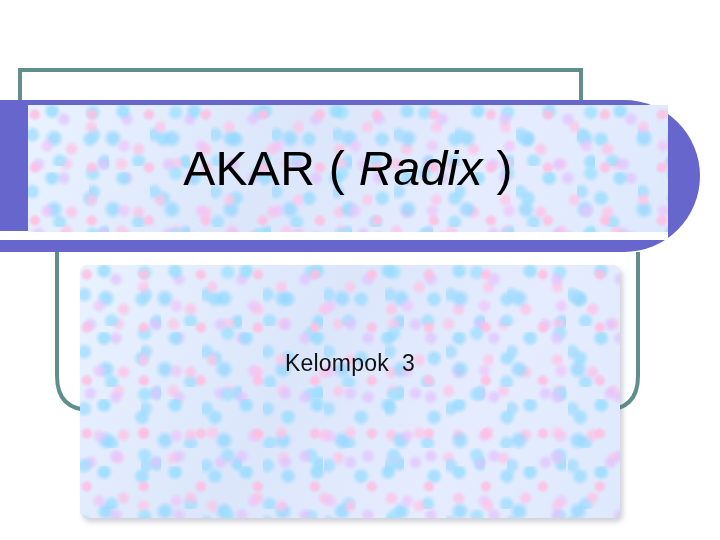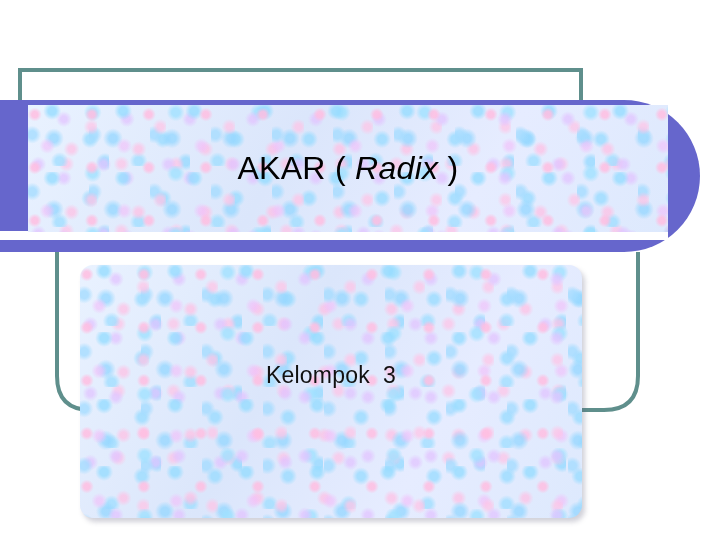--- a/index.html
+++ b/index.html
@@ -94,41 +94,41 @@
     left: 28px;
     top: 105px;
     width: 640px;
     height: 127px;
     display: flex;
     align-items: center;
     justify-content: center;
   }
   .title-text {
     font-family: "Liberation Sans", sans-serif;
-    font-size: 32px;
+    font-size: 48px;
     font-weight: 400;
     color: #000000;
     letter-spacing: 0.3px;
     white-space: pre;
   }
   .title-text .radix {
     font-style: italic;
   }
 
   
   .body-box {
     position: absolute;
     left: 80px;
     top: 265px;
-    width: 502px;
+    width: 540px;
     height: 253px;
-    border-radius: 13px;
+    border-radius: 7px;
     box-shadow: 3px 4px 5px rgba(90,90,120,0.28);
     overflow: hidden;
-    padding-top: 32px;
+    padding-top: 20px;
     box-sizing: border-box;
   }
   .body-lines {
     font-family: "Liberation Sans", sans-serif;
     font-size: 23px;
     font-weight: 400;
     color: #111111;
     text-align: center;
     line-height: 1.38;
     letter-spacing: 0.2px;

